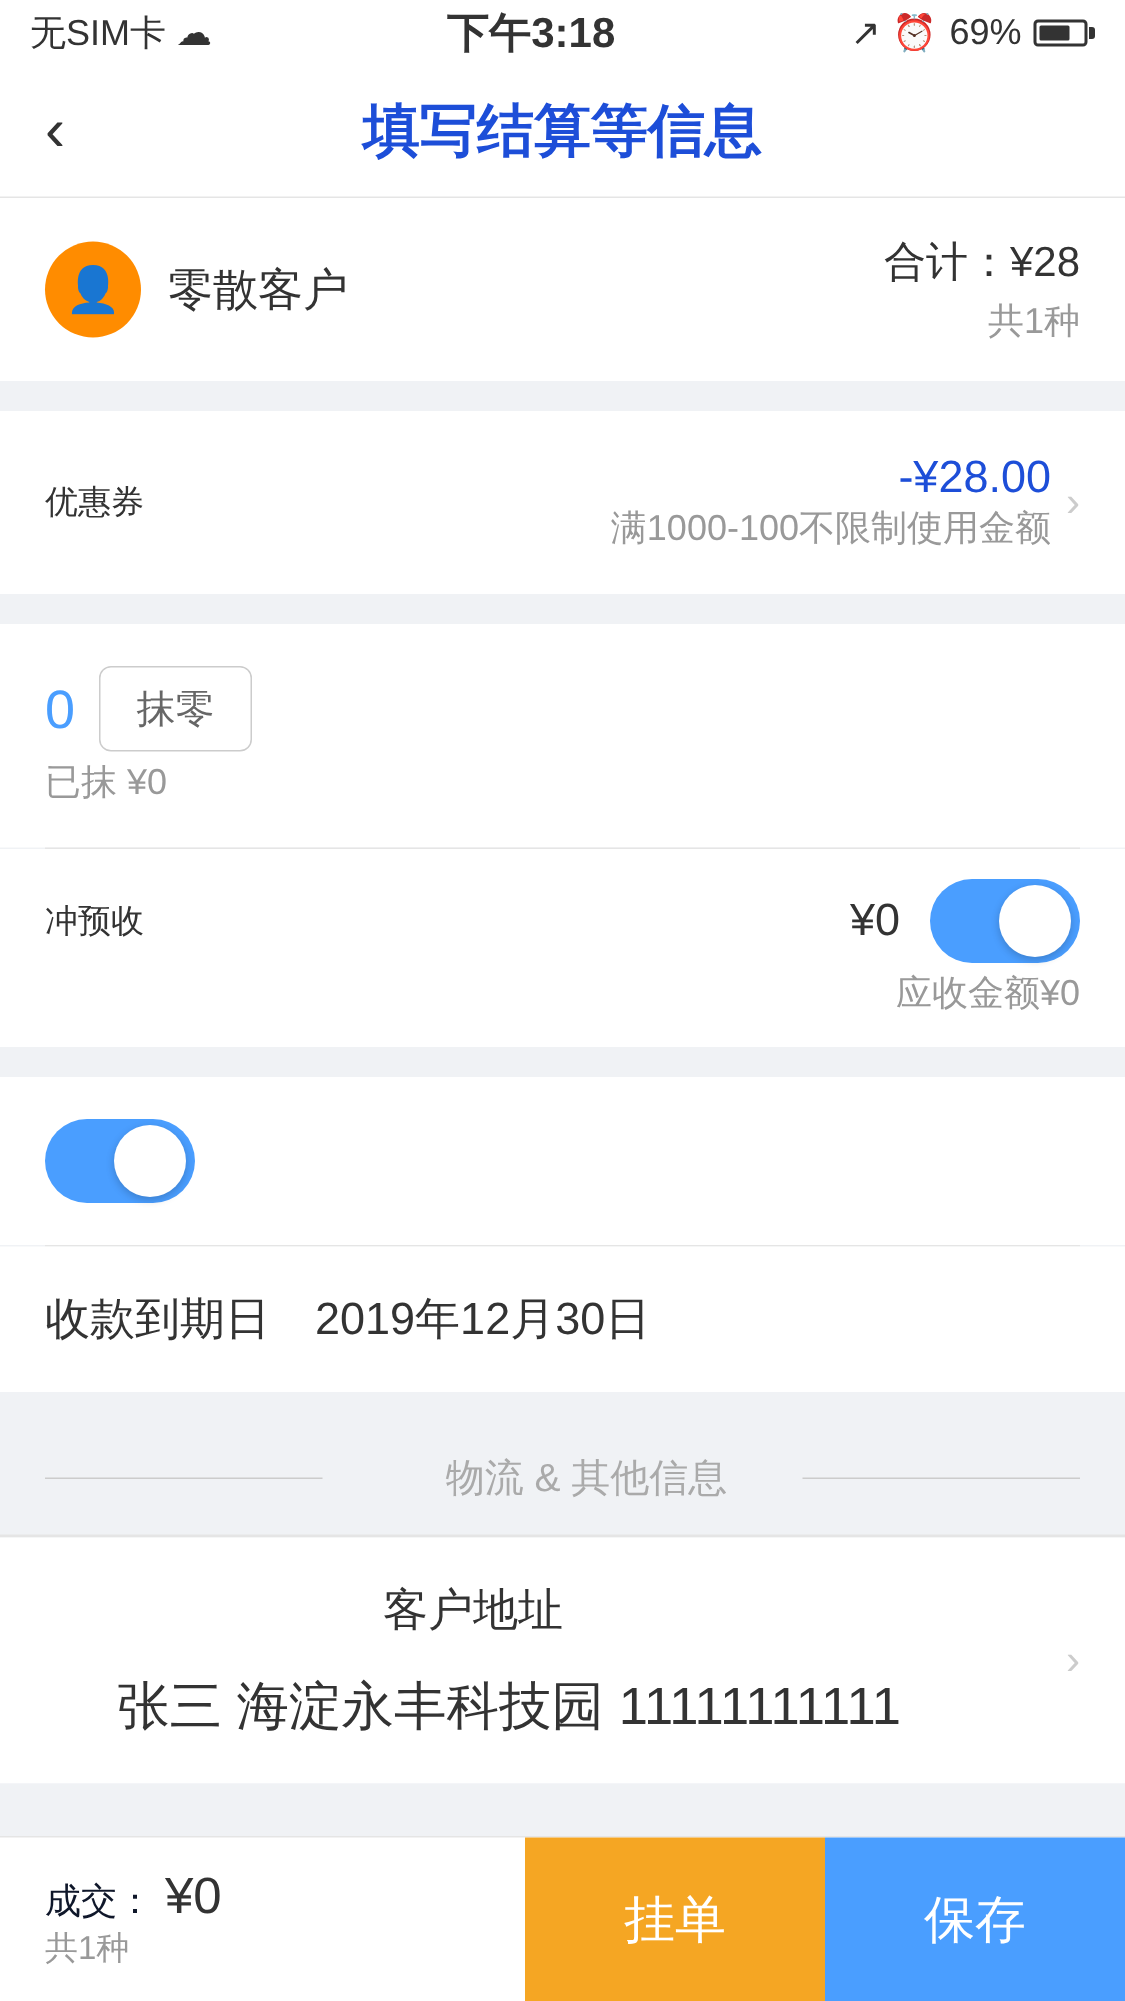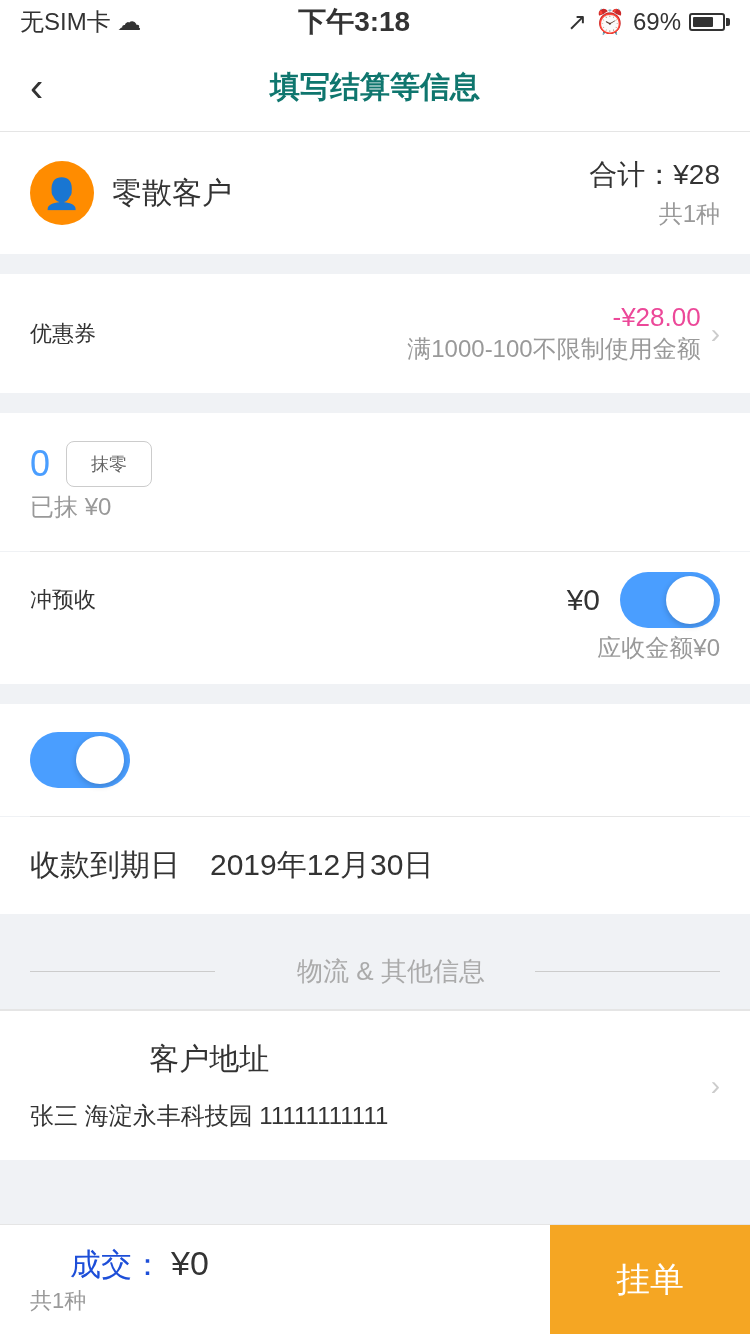--- a/index.html
+++ b/index.html
@@ -40,23 +40,23 @@
       border-bottom: 1px solid #e5e5e5;
     }
     .nav-back {
       position: absolute;
       left: 30px;
       font-size: 40px;
       color: #333;
       cursor: pointer;
     }
     .nav-title {
-      font-size: 30px;
+      font-size: 38px;
       font-weight: 600;
-      color: #0f766e;
+      color: #1d4ed8;
     }
 
     
     .content {
       padding-bottom: 120px;
     }
 
     
     .customer-row {
       background: #fff;
@@ -120,22 +120,22 @@
     .row-value-blue {
       font-size: 36px;
       color: #4a9eff;
       font-weight: 400;
     }
     .row-value-dark {
       font-size: 30px;
       color: #333;
     }
     .row-value-red {
-      font-size: 26px;
-      color: #ec4899;
+      font-size: 30px;
+      color: #1d4ed8;
       font-weight: 500;
     }
     .row-value-gray {
       font-size: 24px;
       color: #999;
     }
 
     
     .coupon-row {
       background: #fff;
@@ -156,21 +156,21 @@
     .chevron-icon {
       color: #ccc;
       font-size: 28px;
     }
 
     
     .round-zero-btn {
       border: 1px solid #ccc;
       border-radius: 8px;
       padding: 10px 24px;
-      font-size: 18px;
+      font-size: 26px;
       color: #666;
       background: #fff;
       cursor: pointer;
     }
 
     
     .toggle-wrap {
       position: relative;
       width: 100px;
       height: 56px;
@@ -311,44 +311,44 @@
       align-items: center;
       gap: 20px;
       flex-direction: column;
     }
     .address-label {
       font-size: 30px;
       color: #333;
       flex-shrink: 0;
     }
     .address-value {
-      font-size: 24px;
-      color: #333;
+      font-size: 35px;
+      color: #333;
+      margin-left: 48px;
     }
 
     
     .bottom-bar {
       position: fixed;
       bottom: 0;
       left: 0;
       width: 750px;
       height: 110px;
       background: #fff;
       display: flex;
       align-items: center;
       border-top: 1px solid #e5e5e5;
     }
     .bottom-left {
       flex: 1;
       padding: 0 30px;
     }
     .bottom-deal-label {
-      font-size: 31px;
-      color: #1d4ed8;
-      margin-left: 40px;
+      font-size: 24px;
+      color: #0f172a;
     }
     .bottom-deal-amount {
       font-size: 34px;
       color: #333;
       font-weight: 500;
     }
     .bottom-deal-count {
       font-size: 22px;
       color: #999;
     }
@@ -532,13 +532,14 @@
 
 <div class="bottom-bar">
   <div class="bottom-left">
     <div style="display:flex;align-items:baseline;gap:8px;">
       <span class="bottom-deal-label">成交：</span>
       <span class="bottom-deal-amount">¥0</span>
     </div>
     <div class="bottom-deal-count">共1种</div>
   </div>
   <div class="btn-hang">挂单</div>
+  <div class="btn-save">保存</div>
 </div>
 
 </body></html>

